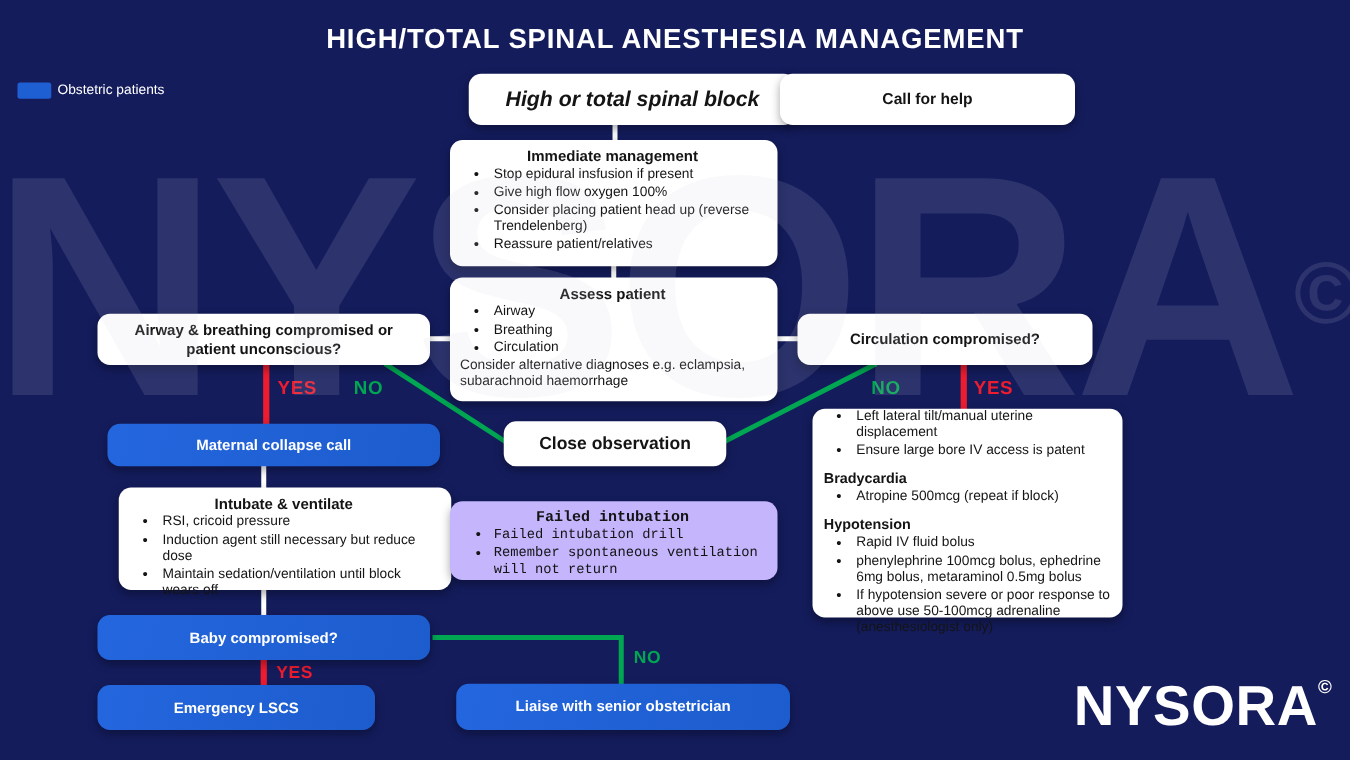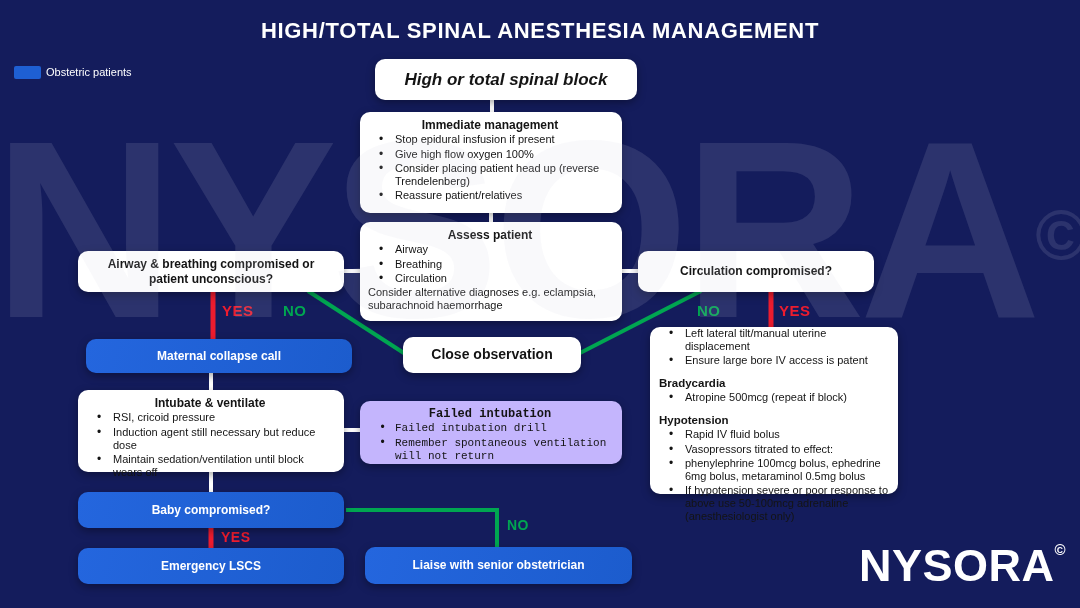--- a/index.html
+++ b/index.html
@@ -78,20 +78,23 @@
     <polyline points="346,510 497,510 497,549" fill="none" stroke="#00a651" stroke-width="4"></polyline>
   </svg>
 
   <div class="abs title">HIGH/TOTAL SPINAL ANESTHESIA MANAGEMENT</div>
   <div class="abs legend-swatch"></div>
   <div class="abs legend-label">Obstetric patients</div>
 
   <div class="box white center-lab big-lab" style="left:375px; top:59px; width:262px; height:41px;font-style:italic;">
     <span>High or total spinal block</span>
   </div>
+  <div class="box white center-lab" style="left:624px; top:59px; width:236px; height:41px; font-size:12.5px;">
+    <span>Call for help</span>
+  </div>
 
   <div class="box white content" style="left:360px; top:112px; width:262px; height:101px;">
     <div class="hd">Immediate management</div>
     <ul class="bullets">
       <li>Stop epidural insfusion if present</li>
       <li>Give high flow oxygen 100%</li>
       <li>Consider placing patient head up (reverse Trendelenberg)</li>
       <li>Reassure patient/relatives</li>
     </ul>
   </div>
@@ -120,21 +123,21 @@
   <div class="edge-label red-t small" style="left:221px; top:529px;">YES</div>
   <div class="edge-label green-t small" style="left:507px; top:517px;">NO</div>
 
   <div class="box blue center-lab" style="left:86px; top:339px; width:266px; height:34px;">
     <span>Maternal collapse call</span>
   </div>
   <div class="box white center-lab" style="left:403px; top:337px; width:178px; height:36px; font-size:14px;">
     <span>Close observation</span>
   </div>
 
-  <div class="box white content" style="left:78px; top:390px; width:266px; height:82px;">
+  <div class="box white content" style="left:95px; top:390px; width:266px; height:82px;">
     <div class="hd">Intubate &amp; ventilate</div>
     <ul class="bullets">
       <li>RSI, cricoid pressure</li>
       <li>Induction agent still necessary but reduce dose</li>
       <li>Maintain sedation/ventilation until block wears off</li>
     </ul>
   </div>
 
   <div class="box tan content" style="left:360px; top:401px; width:262px; height:63px;">
     <div class="hd">Failed intubation</div>
@@ -149,30 +152,29 @@
       <li>Left lateral tilt/manual uterine displacement</li>
       <li>Ensure large bore IV access is patent</li>
     </ul>
     <div class="hd-left">Bradycardia</div>
     <ul class="bullets">
       <li>Atropine 500mcg (repeat if block)</li>
     </ul>
     <div class="hd-left">Hypotension</div>
     <ul class="bullets">
       <li>Rapid IV fluid bolus</li>
-      <li>Vasopressors titrated to effect:</li>
       <li>phenylephrine 100mcg bolus, ephedrine 6mg bolus, metaraminol 0.5mg bolus</li>
       <li>If hypotension severe or poor response to above use 50-100mcg adrenaline (anesthesiologist only)</li>
     </ul>
   </div>
 
   <div class="box blue center-lab" style="left:78px; top:492px; width:266px; height:36px;">
     <span>Baby compromised?</span>
   </div>
-  <div class="box blue center-lab" style="left:78px; top:548px; width:266px; height:36px;text-align:center;">
+  <div class="box blue center-lab" style="left:78px; top:548px; width:222px; height:36px;text-align:center;">
     <span>Emergency LSCS</span>
   </div>
   <div class="box blue center-lab" style="left:365px; top:547px; width:267px; height:37px;">
     <span>Liaise with senior obstetrician</span>
   </div>
 
   <div class="watermark"><span>NYSORA</span><sup>©</sup></div>
 
   <div class="logo"><span>NYSORA</span><sup>©</sup></div>
 

